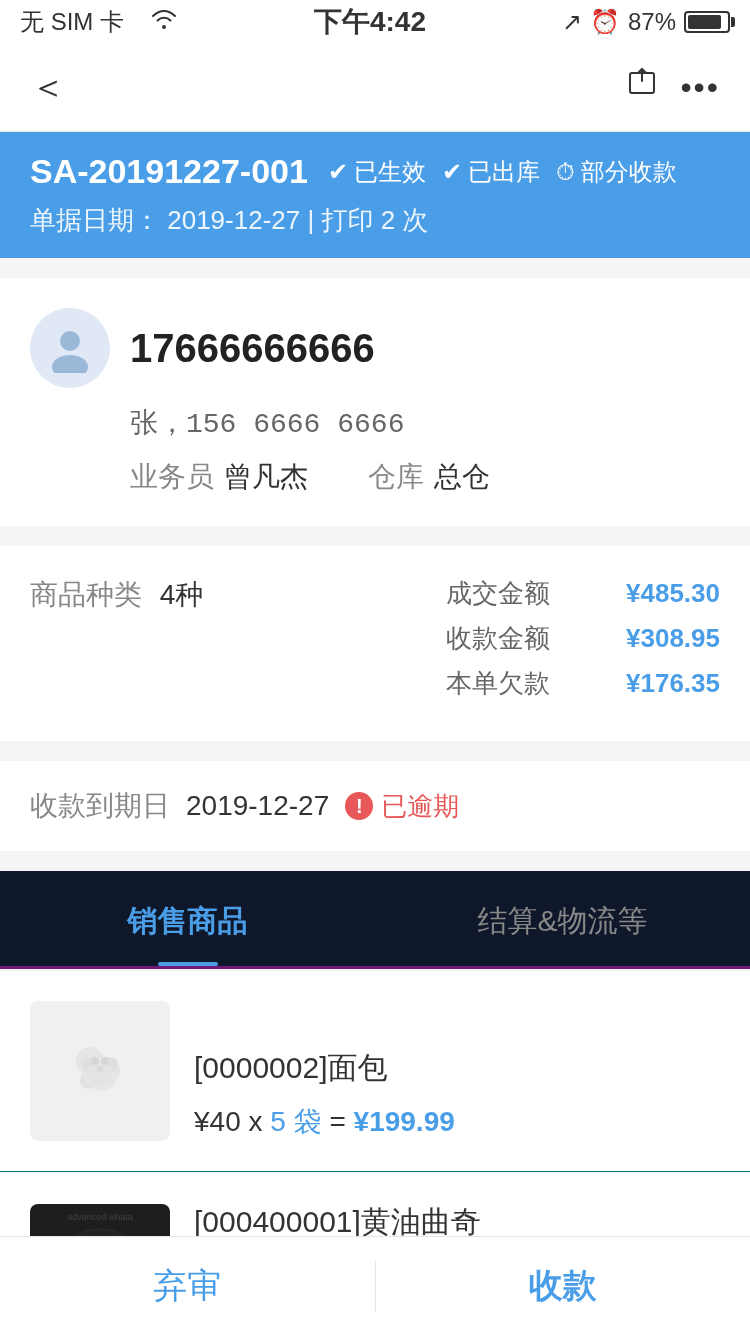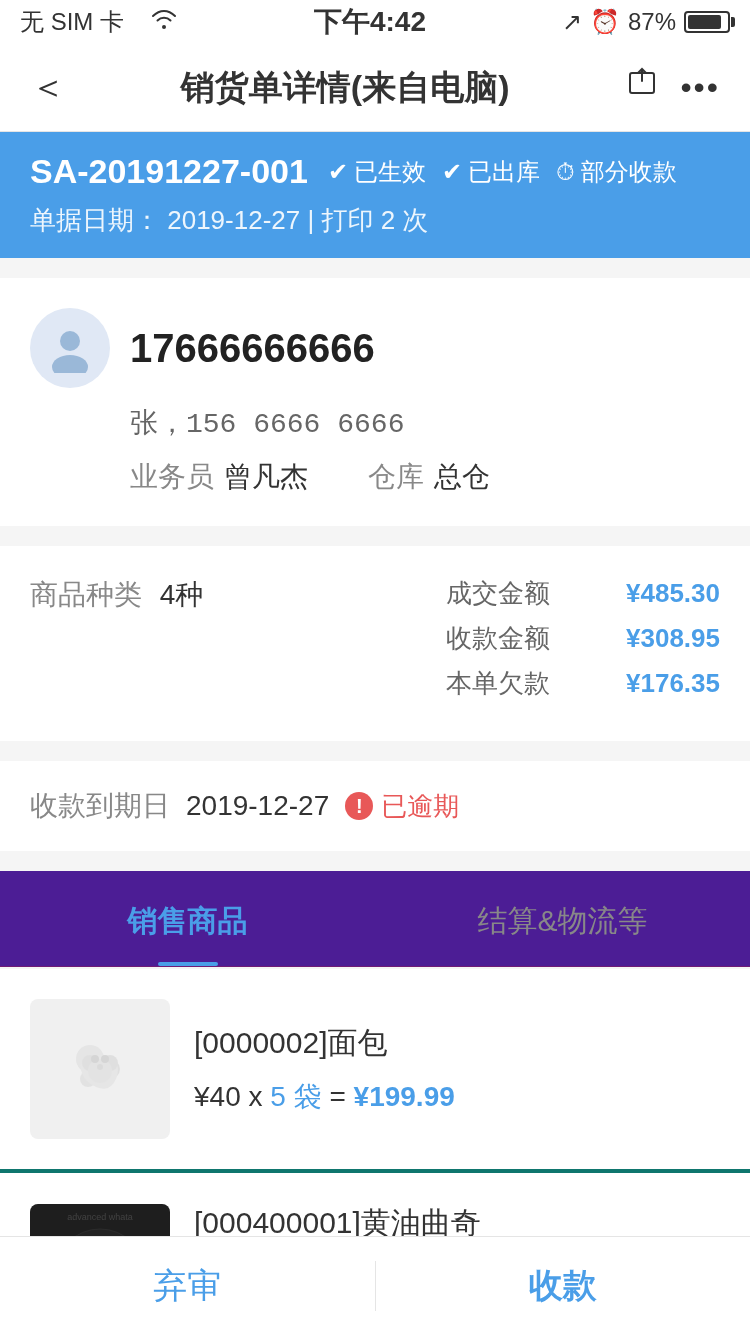--- a/index.html
+++ b/index.html
@@ -140,23 +140,23 @@
     }
     .overdue-dot {
       width: 28px; height: 28px; border-radius: 50%;
       background: #E85858;
       display: flex; align-items: center; justify-content: center;
       color: #fff; font-size: 20px; font-weight: 700;
     }
 
     
     .tabs-section {
-      background: #4c1d95;
+      background: #0f172a;
       margin-top: 20px;
-      border-bottom: 1px solid #701a75;
+      border-bottom: 3px solid #701a75;
     }
     .tabs-row {
       display: flex;
     }
     .tab-item {
       flex: 1;
       text-align: center;
       padding: 30px 0 24px;
       font-size: 30px;
       position: relative;
@@ -175,23 +175,23 @@
       border-radius: 2px;
     }
 
     
     .products-section {
       background: #fff;
       margin-top: 2px;
     }
     .product-item {
       display: flex;
-      align-items: center;
+      align-items: flex-end;
       padding: 30px;
-      border-bottom: 4px solid #0f766e;
+      border-bottom: 1px solid #0f766e;
       gap: 24px;
     }
     .product-thumb {
       width: 140px; height: 140px;
       background: #f0f0f0;
       border-radius: 8px;
       flex-shrink: 0;
       display: flex; align-items: center; justify-content: center;
       overflow: hidden;
     }
@@ -259,21 +259,20 @@
     <span>⏰</span>
     <span>87%</span>
     <span class="battery-icon">
       <span class="battery-fill"></span>
     </span>
   </div>
 </div>
 
 <div class="nav-bar">
   <span class="nav-back">＜</span>
-  <span class="nav-title">销货单详情(来自电脑)</span>
   <div class="nav-actions">
     <span class="nav-icon">
       <svg width="36" height="36" viewBox="0 0 36 36" fill="none">
         <rect x="6" y="8" width="24" height="20" rx="2" stroke="#333" stroke-width="2" fill="none"></rect>
         <path d="M18 4v12M14 8l4-4 4 4" stroke="#333" stroke-width="2" stroke-linecap="round" fill="none"></path>
       </svg>
     </span>
     <span class="nav-icon" style="font-size:32px;color:#333;letter-spacing:2px;">•••</span>
   </div>
 </div>

